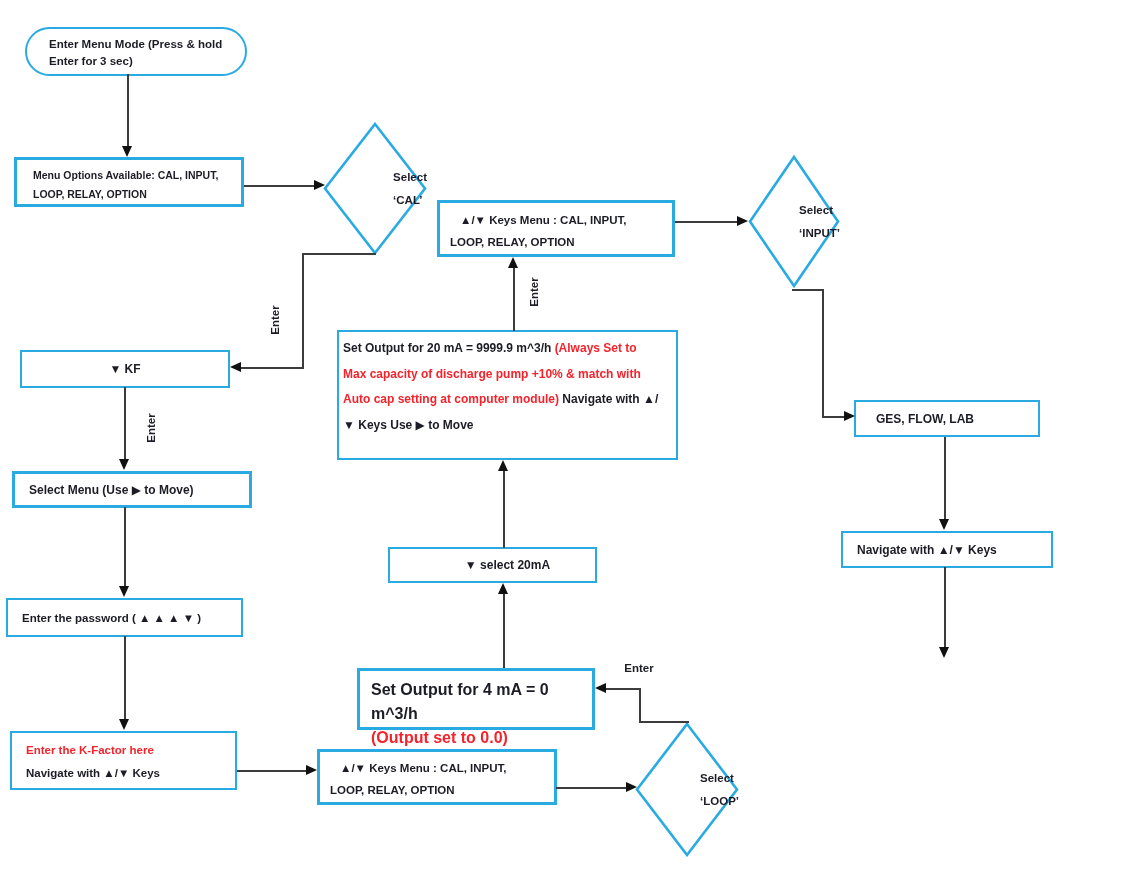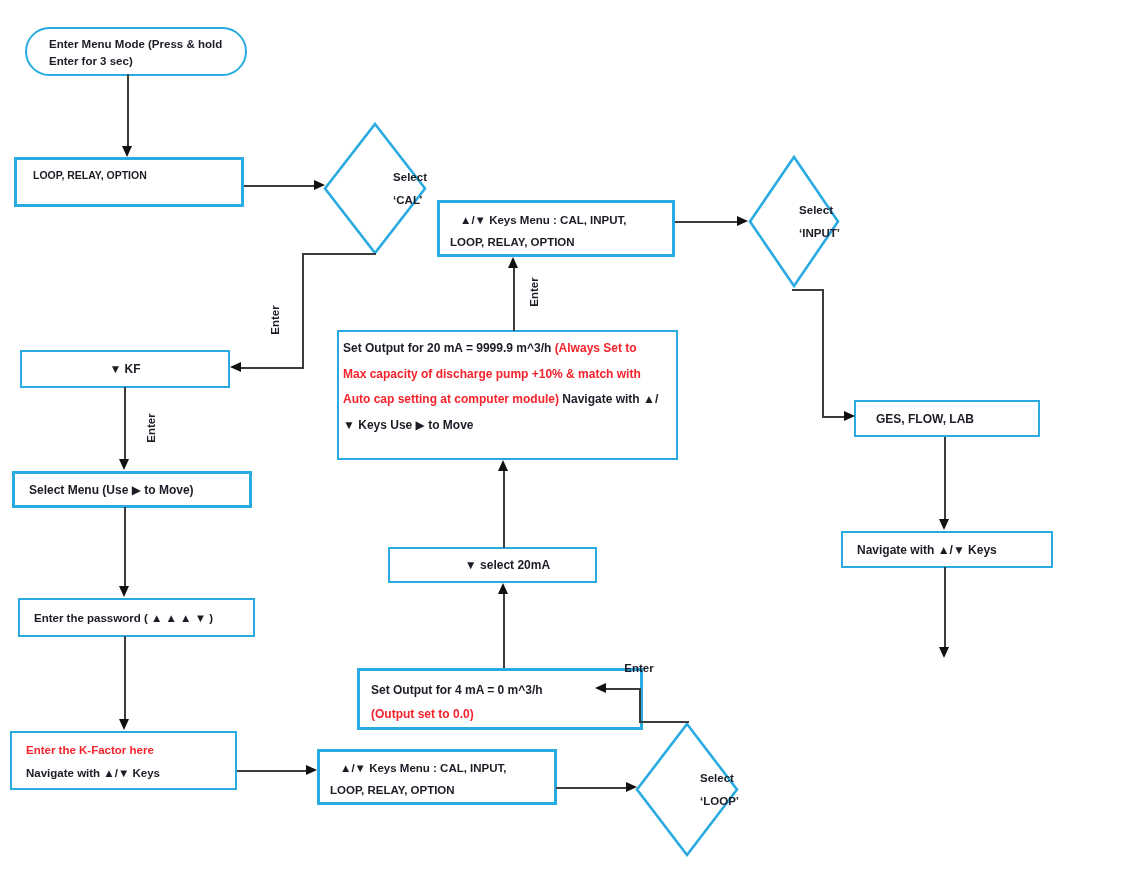--- a/index.html
+++ b/index.html
@@ -35,20 +35,21 @@
 <body>
 
 <div class="stage">
 
   <div class="node pill" style="left:25px;top:27px;width:222px;height:49px;padding:7px 4px 0 22px;line-height:17px;">
     <div>Enter Menu Mode (Press &amp; hold</div>
     <div>Enter for 3 sec)</div>
   </div>
 
   <div class="node thick" style="left:14px;top:157px;width:230px;height:50px;padding:6px 0 0 16px;font-size:10.5px;line-height:19px;">
+    <div>Menu Options Available:  CAL, INPUT,</div>
     <div>LOOP, RELAY, OPTION</div>
   </div>
 
   <div class="diamond" style="left:323px;top:122px;width:104px;height:133px;">
     <svg viewBox="0 0 104 133" preserveAspectRatio="none">
       <polygon points="52,2 102,66.5 52,131 2,66.5" fill="#ffffff" stroke="#29abe2" stroke-width="2.6"></polygon>
     </svg>
     <div class="dtxt">
       <div>Select</div>
       <div>‘CAL’</div>
@@ -71,21 +72,21 @@
   </div>
 
   <div class="node center" style="left:20px;top:350px;width:210px;height:38px;font-size:12px;">
       <span>▼ KF</span>
     </div>
 
   <div class="node thick vleft" style="left:12px;top:471px;width:240px;height:37px;padding-left:14px;font-size:12px;">
       <span>Select Menu (Use ▶ to Move)</span>
     </div>
 
-  <div class="node vleft" style="left:6px;top:598px;width:237px;height:39px;padding-left:14px;margin-left:12px;">
+  <div class="node vleft" style="left:6px;top:598px;width:237px;height:39px;padding-left:14px;">
       <span>Enter the password ( ▲ ▲ ▲ ▼ )</span>
     </div>
 
   <div class="node" style="left:10px;top:731px;width:227px;height:59px;padding:6px 0 0 14px;line-height:23px;">
     <div class="red">Enter the K-Factor here</div>
     <div>Navigate with ▲/▼ Keys</div>
   </div>
 
   <div class="node thick" style="left:317px;top:749px;width:240px;height:56px;padding:5px 8px 0 10px;line-height:22px;">
     <div class="il1">▲/▼ Keys Menu : CAL, INPUT,</div>
@@ -95,21 +96,21 @@
   <div class="diamond" style="left:635px;top:722px;width:104px;height:135px;">
     <svg viewBox="0 0 104 135" preserveAspectRatio="none">
       <polygon points="52,2 102,67.5 52,133 2,67.5" fill="#ffffff" stroke="#29abe2" stroke-width="2.6"></polygon>
     </svg>
     <div class="dtxt">
       <div>Select</div>
       <div>‘LOOP’</div>
     </div>
   </div>
 
-  <div class="node thick" style="left:357px;top:668px;width:286px;height:62px;padding:7px 0 0 11px;line-height:24px;font-size:12px;">
+  <div class="node thick" style="left:357px;top:668px;width:238px;height:62px;padding:7px 0 0 11px;line-height:24px;font-size:16px;">
     <div>Set Output for 4 mA = 0 m^3/h</div>
     <div class="red">(Output set to 0.0)</div>
   </div>
 
   <div class="node center" style="left:388px;top:547px;width:209px;height:36px;font-size:12px;text-indent:30px;">
       <span>▼ select 20mA</span>
     </div>
 
   <div class="node" style="left:337px;top:330px;width:341px;height:130px;padding:4px 14px 0 4px;font-size:12px;line-height:25.5px;">
     <span>Set Output for 20 mA = 9999.9 m^3/h </span><span class="red">(Always Set to Max capacity of discharge pump +10% &amp; match with Auto cap setting at computer module)</span><span> Navigate with ▲/▼ Keys Use ▶ to Move</span>

